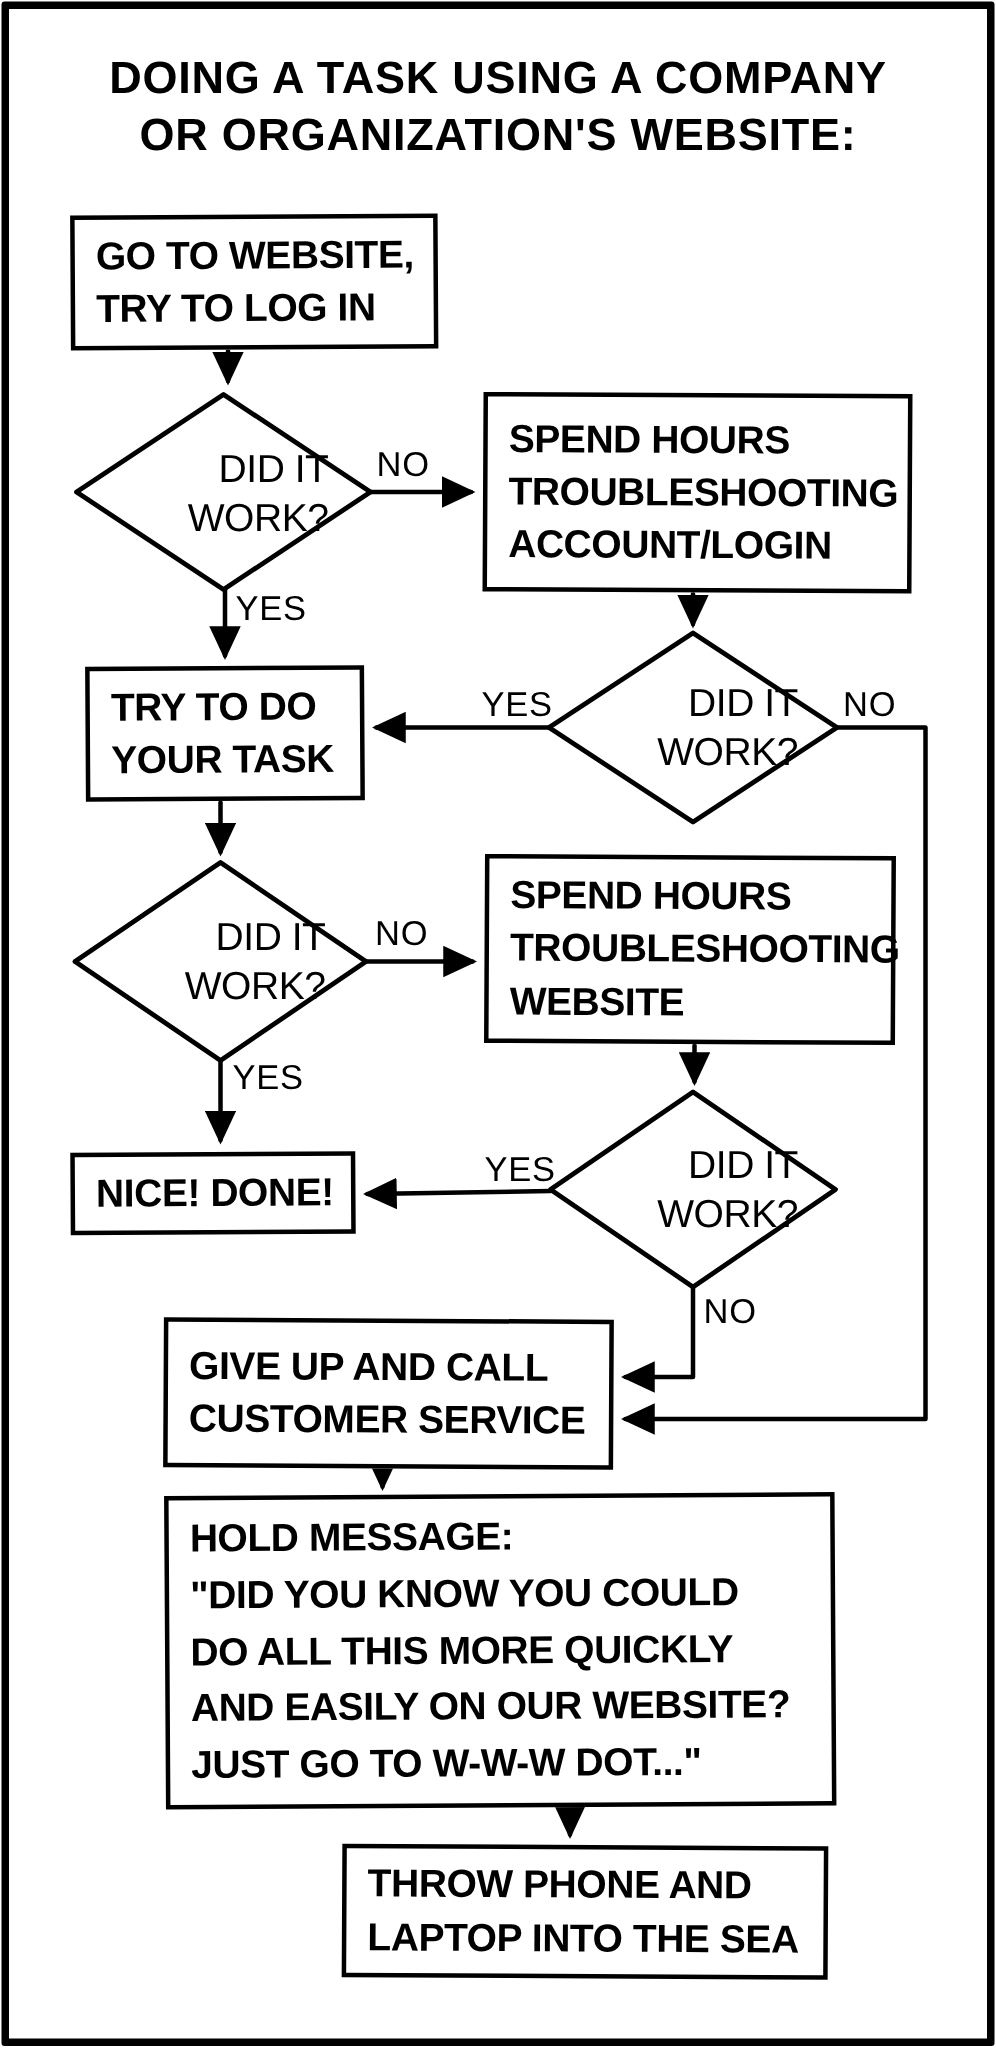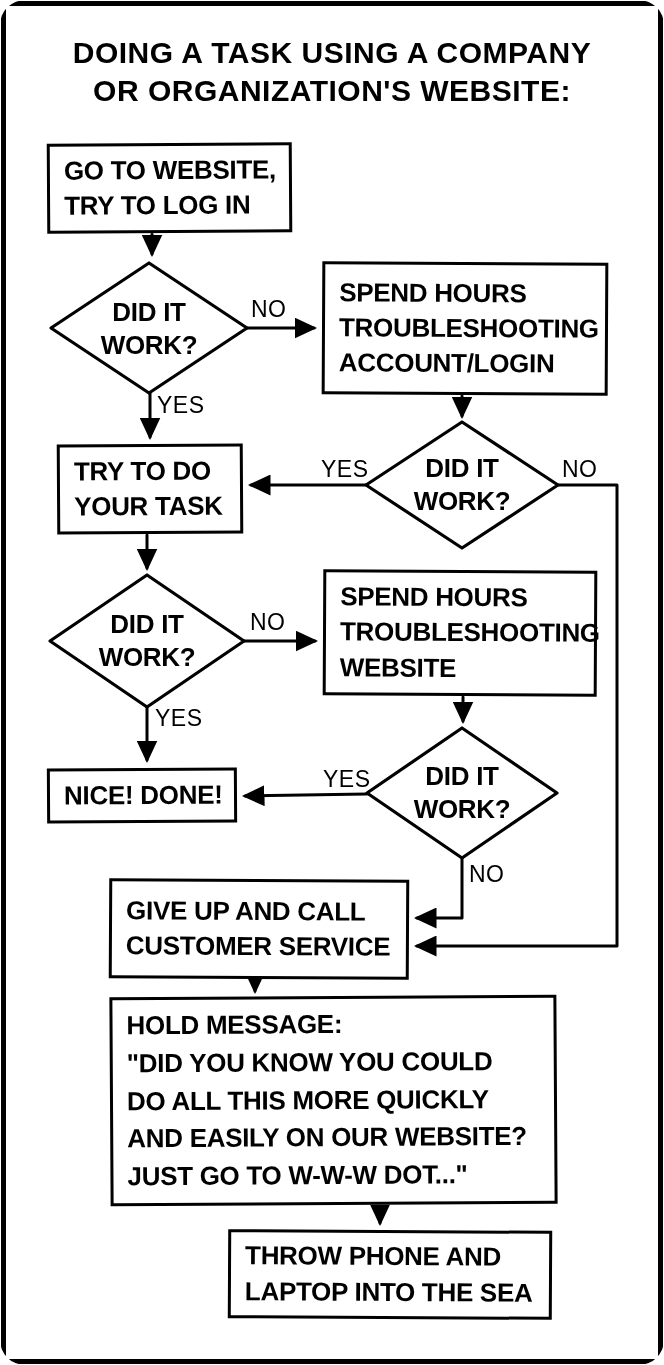--- a/index.html
+++ b/index.html
@@ -4,21 +4,20 @@
 <style>
   html, body { margin: 0; padding: 0; background: #ffffff; }
   .canvas {
     position: relative;
     width: 664px;
     height: 1365px;
     background: #ffffff;
     font-family: "Liberation Sans", sans-serif;
     color: #000;
     overflow: hidden;
-    border-radius: 25px;
   }
   .frame {
     position: absolute;
     inset: 1px;
     border: 5px solid #000;
     border-radius: 2px;
     pointer-events: none;
   }
   .title {
     position: absolute;
@@ -43,26 +42,26 @@
     line-height: 1.35;
     letter-spacing: -0.3px;
     white-space: pre-line;
     font-weight: bold;
     padding: 4px 8px 4px 14px;
   }
   .box.tilt-a { transform: rotate(-0.35deg); }
   .box.tilt-b { transform: rotate(0.3deg); }
   .dtext {
     position: absolute;
-    text-align: center;
+    text-align: right;
     font-size: 26px;
     line-height: 1.28;
     letter-spacing: -0.3px;
     white-space: pre-line;
-    font-weight: bold;
+    font-weight: normal;
   }
   .elabel {
     position: absolute;
     font-size: 23px;
     letter-spacing: 0.5px;
     font-weight: normal;
   }
   .hold { line-height: 1.45; }
 </style>
 </head>

